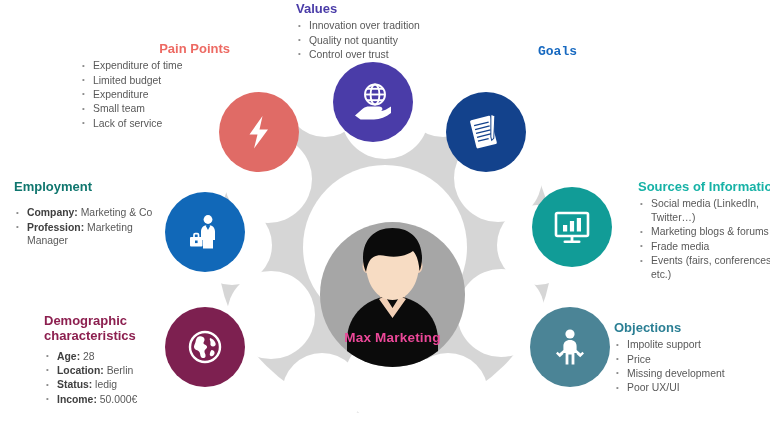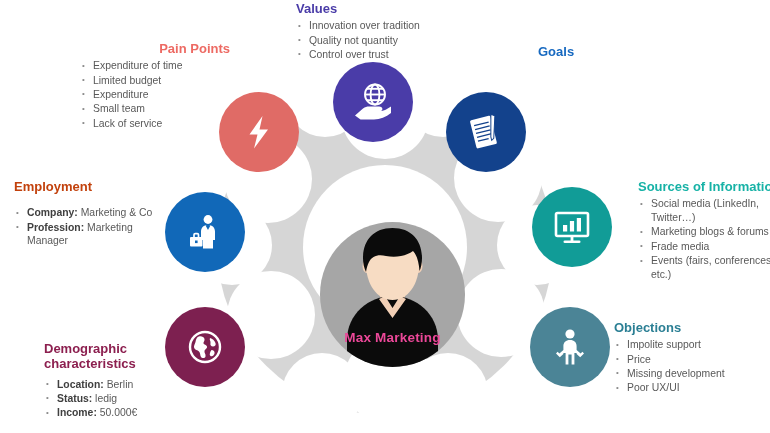--- a/index.html
+++ b/index.html
@@ -188,21 +188,21 @@
 
   <div class="block" style="left:296px;top:1px;width:160px;">
     <h3 style="color:#4a3ca8;">Values</h3>
     <ul>
       <li><span>Innovation over tradition</span></li>
       <li><span>Quality not quantity</span></li>
       <li><span>Control over trust</span></li>
     </ul>
   </div>
 
-  <div class="block" style="left:538px;top:44px;width:175px;">
+  <div class="block" style="left:538px;top:44px;width:175px;font-family:Liberation Mono, monospace;">
     <h3 style="color:#1769c0;">Goals</h3>
   </div>
 
   <div class="block" style="left:638px;top:179px;width:158px;">
     <h3 style="color:#17b2a6;">Sources of Information</h3>
     <ul>
       <li><span>Social media (LinkedIn, Twitter…)</span></li>
       <li><span>Marketing blogs &amp; forums</span></li>
       <li><span>Frade media</span></li>
       <li><span>Events (fairs, conferences, etc.)</span></li>
@@ -212,30 +212,31 @@
   <div class="block" style="left:614px;top:320px;width:150px;">
     <h3 style="color:#2b7f94;">Objections</h3>
     <ul>
       <li><span>Impolite support</span></li>
       <li><span>Price</span></li>
       <li><span>Missing development</span></li>
       <li><span>Poor UX/UI</span></li>
     </ul>
   </div>
 
-  <div class="block" style="left:44px;top:313px;width:120px;margin-top:28px;">
+  <div class="block" style="left:44px;top:313px;width:120px;">
     <h3 style="color:#8c1f4f;">Demographic characteristics</h3>
     <ul style="margin-top:6px;">
+      <li><b>Age:</b> <span>28</span></li>
       <li><b>Location:</b> <span>Berlin</span></li>
       <li><b>Status:</b> <span>ledig</span></li>
       <li><b>Income:</b> <span>50.000€</span></li>
     </ul>
   </div>
 
   <div class="block" style="left:14px;top:179px;width:145px;">
-    <h3 style="color:#c2410c;">Employment</h3>
+    <h3 style="color:#0f766e;">Employment</h3>
     <ul style="margin-top:12px;">
       <li><b>Company:</b> <span>Marketing &amp; Co</span></li>
       <li><b>Profession:</b> <span>Marketing Manager</span></li>
     </ul>
   </div>
 
 </div>
 
 </body></html>

